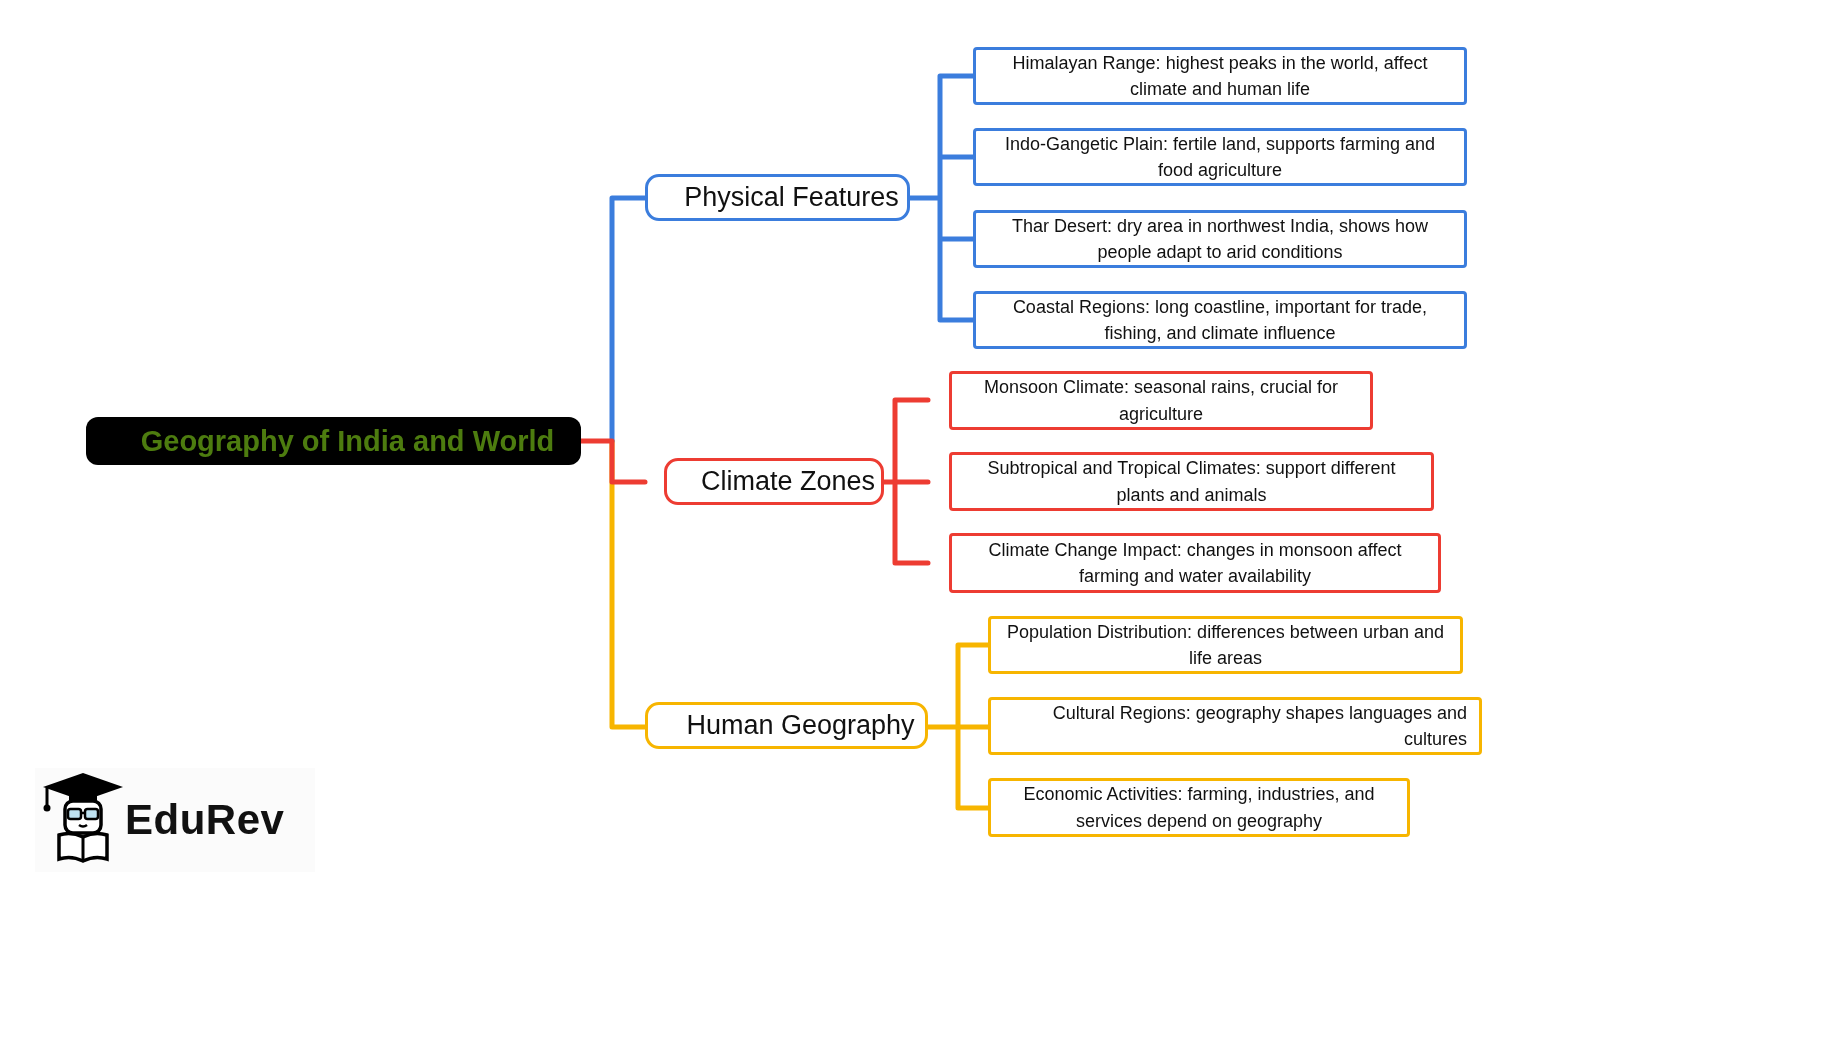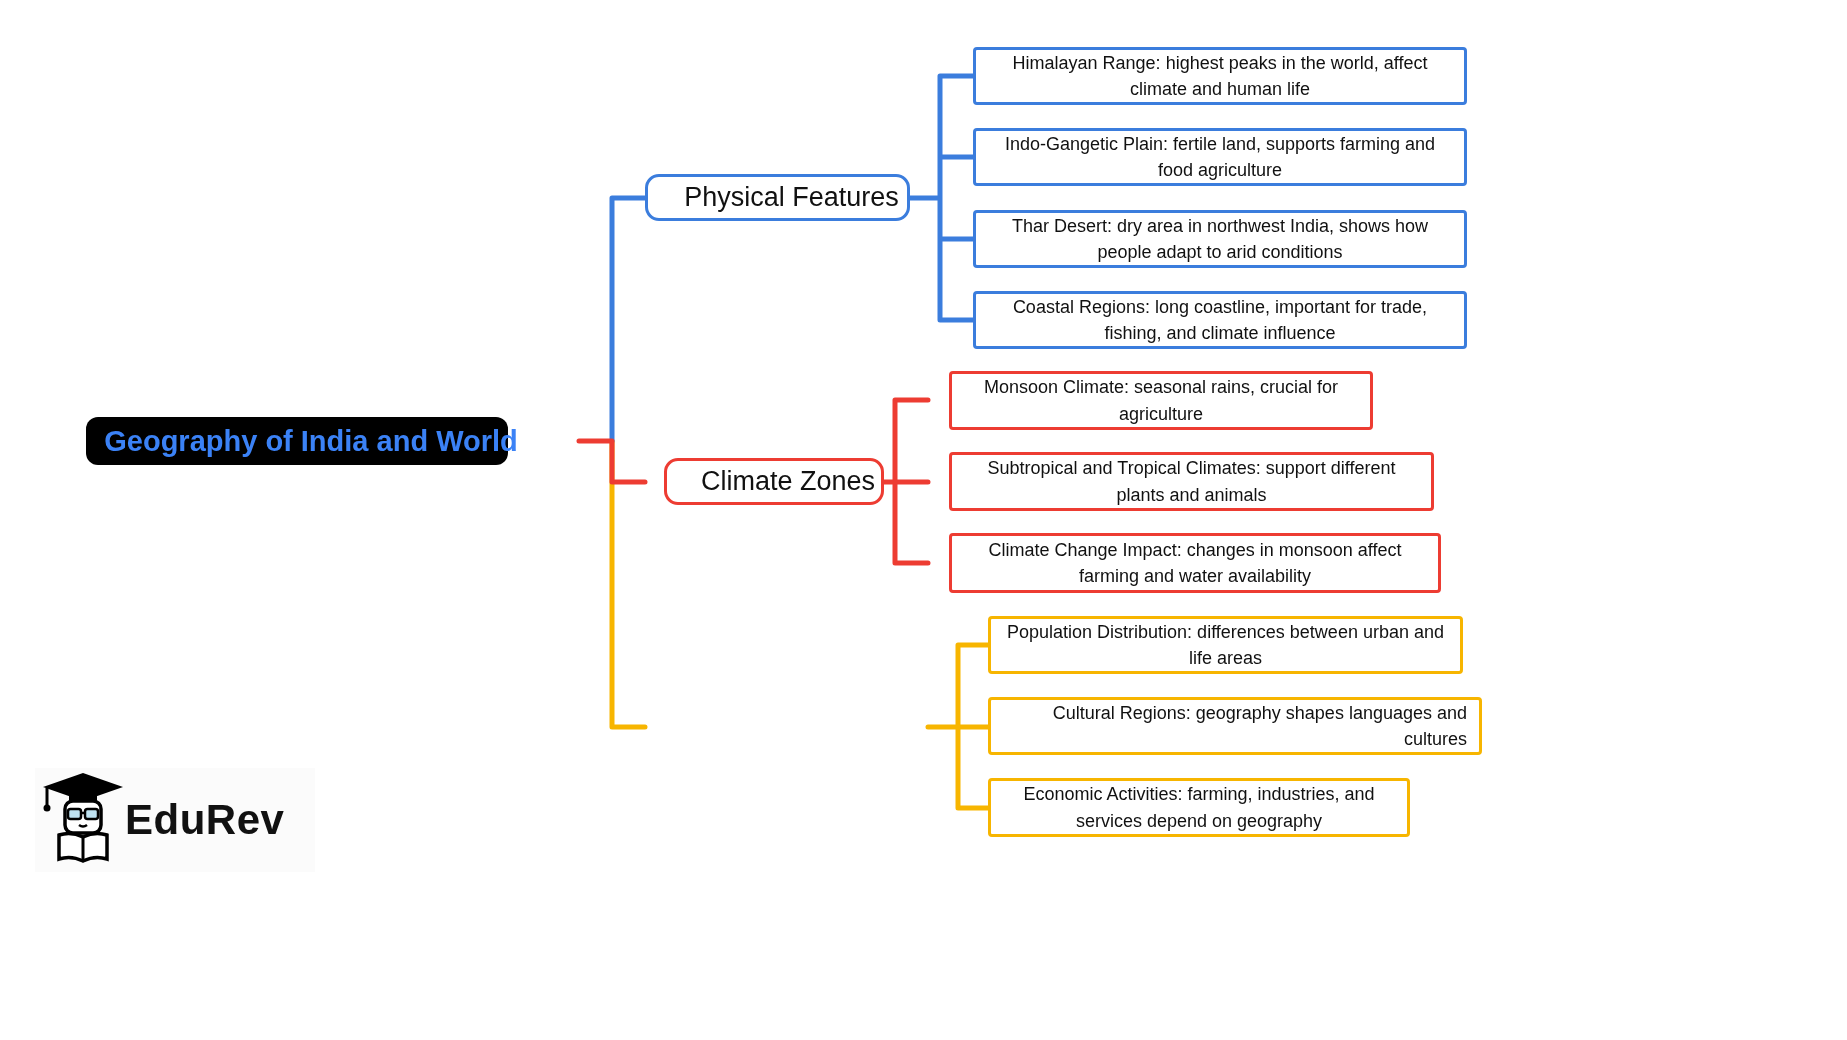--- a/index.html
+++ b/index.html
@@ -28,23 +28,23 @@
     background: #ffffff;
     display: flex;
     align-items: center;
     justify-content: center;
     text-align: center;
     color: #111111;
     padding-left: 28px;
   }
   .root-node {
     left: 86px; top: 417px;
-    width: 422px; height: 48px;
+    width: 495px; height: 48px;
     background: #000000;
-    color: #3b82f6;
+    color: #4d7c0f;
     border-radius: 12px;
     font-size: 29px;
     font-weight: bold;
     white-space: nowrap;
   }
   .branch-node {
     height: 47px;
     border-radius: 14px;
     font-size: 27px;
     white-space: nowrap;
@@ -118,20 +118,21 @@
 
     <path d="M865 482 L895 482 M895 400 L895 563 M895 400 L928 400 M895 482 L928 482 M895 563 L928 563" fill="none" stroke-width="5" stroke-linejoin="round" stroke-linecap="round" stroke="#ed3c32"></path>
 
     <path d="M928 727 L958 727 M958 645 L958 808 M958 645 L988 645 M958 727 L988 727 M958 808 L988 808" fill="none" stroke-width="5" stroke-linejoin="round" stroke-linecap="round" stroke="#f7b500"></path>
   </svg>
 
   <div class="node root-node">Geography of India and World</div>
 
   <div class="node branch-node branch-blue" id="branch-physical">Physical Features</div>
   <div class="node branch-node branch-red" id="branch-climate">Climate Zones</div>
+  <div class="node branch-node branch-yellow" id="branch-human">Human Geography</div>
 
   <div class="node leaf leaf-blue" id="leaf-b0">Himalayan Range: highest peaks in the world, affect climate and human life</div>
   <div class="node leaf leaf-blue" id="leaf-b1">Indo-Gangetic Plain: fertile land, supports farming and food agriculture</div>
   <div class="node leaf leaf-blue" id="leaf-b2">Thar Desert: dry area in northwest India, shows how people adapt to arid conditions</div>
   <div class="node leaf leaf-blue" id="leaf-b3">Coastal Regions: long coastline, important for trade, fishing, and climate influence</div>
 
   <div class="node leaf leaf-red" id="leaf-r0">Monsoon Climate: seasonal rains, crucial for agriculture</div>
   <div class="node leaf leaf-red" id="leaf-r2">Climate Change Impact: changes in monsoon affect farming and water availability</div>
   <div class="node leaf leaf-red" id="leaf-r1">Subtropical and Tropical Climates: support different plants and animals</div>
 

